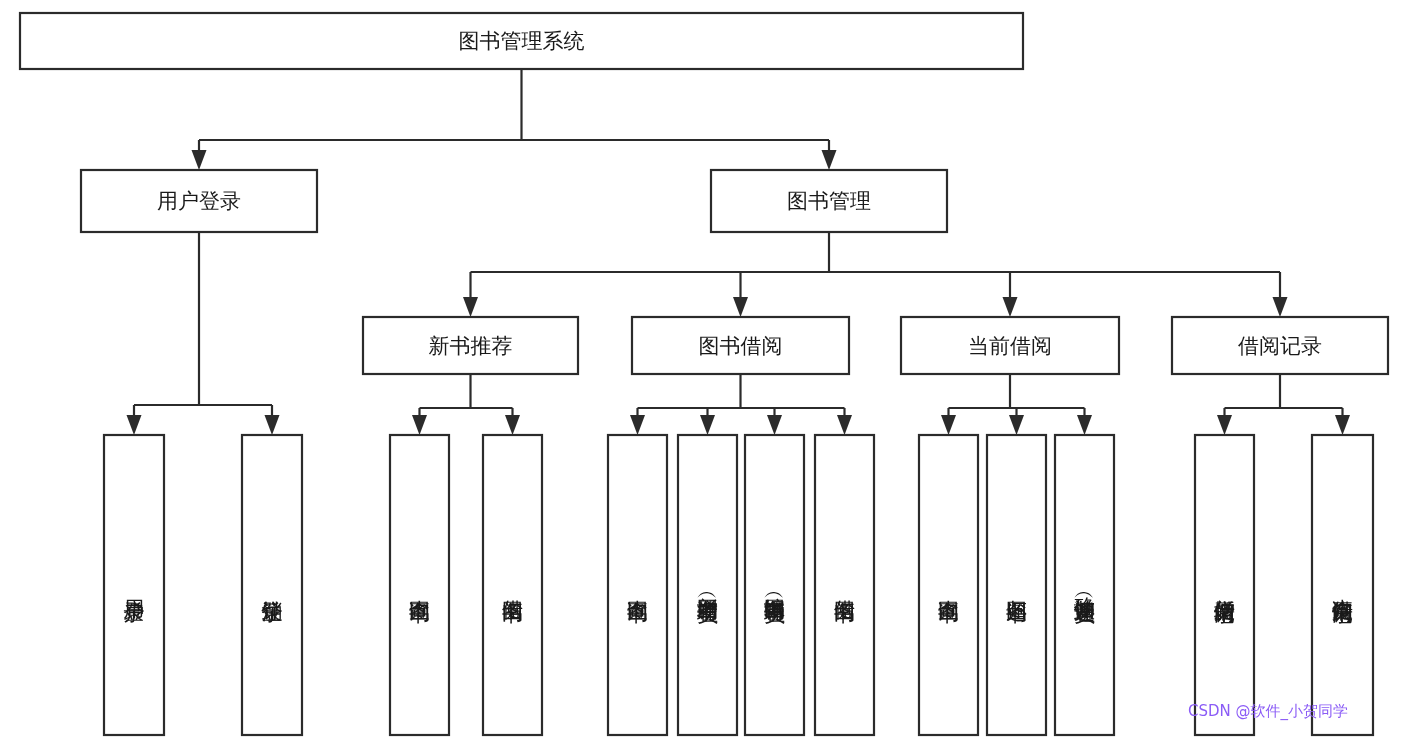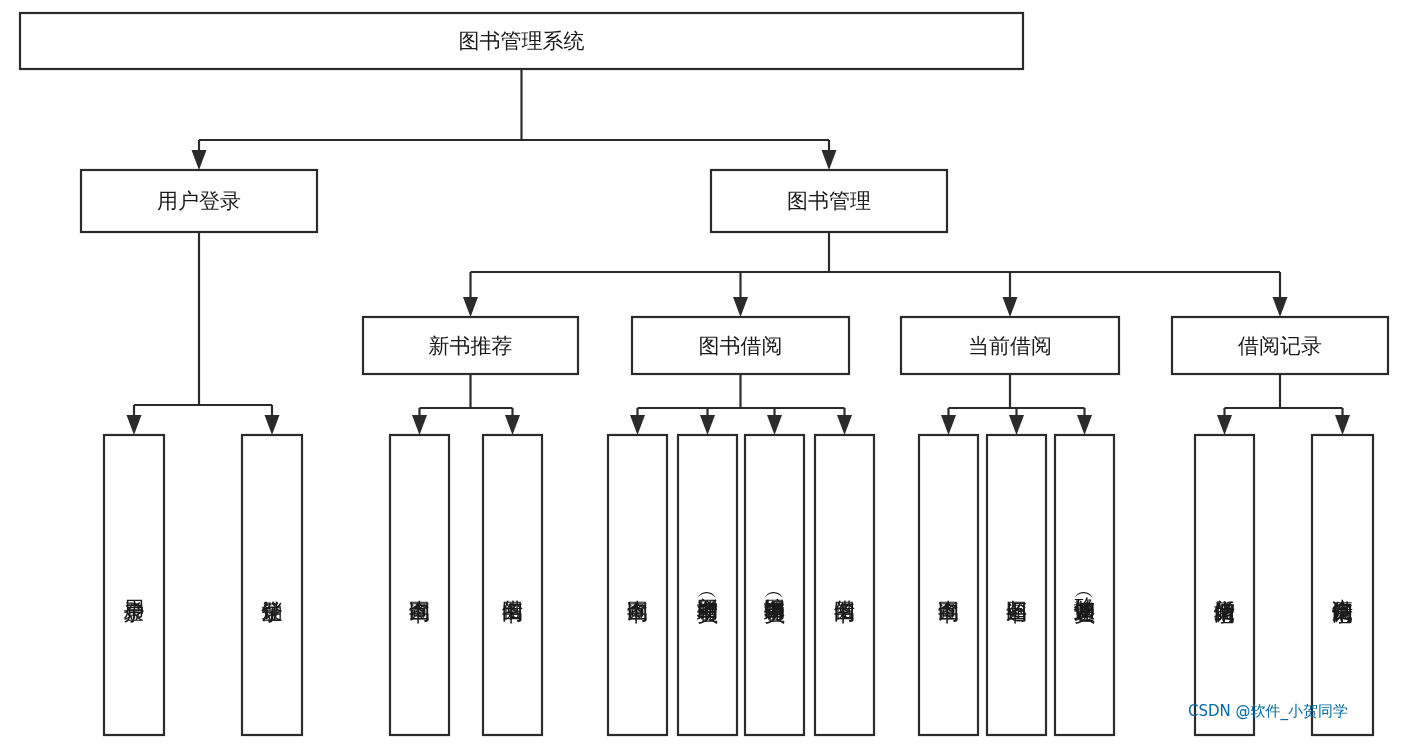--- a/index.html
+++ b/index.html
@@ -54,21 +54,21 @@
     writing-mode: vertical-rl;
     text-orientation: upright;
     dominant-baseline: central;
     text-anchor: middle;
     letter-spacing: 1px;
   }
   .watermark {
     position: absolute;
     font-family: "DejaVu Sans", "Liberation Sans", sans-serif;
     font-size: 15px;
-    color: #0369a1;
+    color: #8b5cf6;
     white-space: nowrap;
     left: 1188px;
     top: 702px;
     user-select: none;
   }
 </style>
 </head>
 <body>
 
 <div id="diagram-root">

